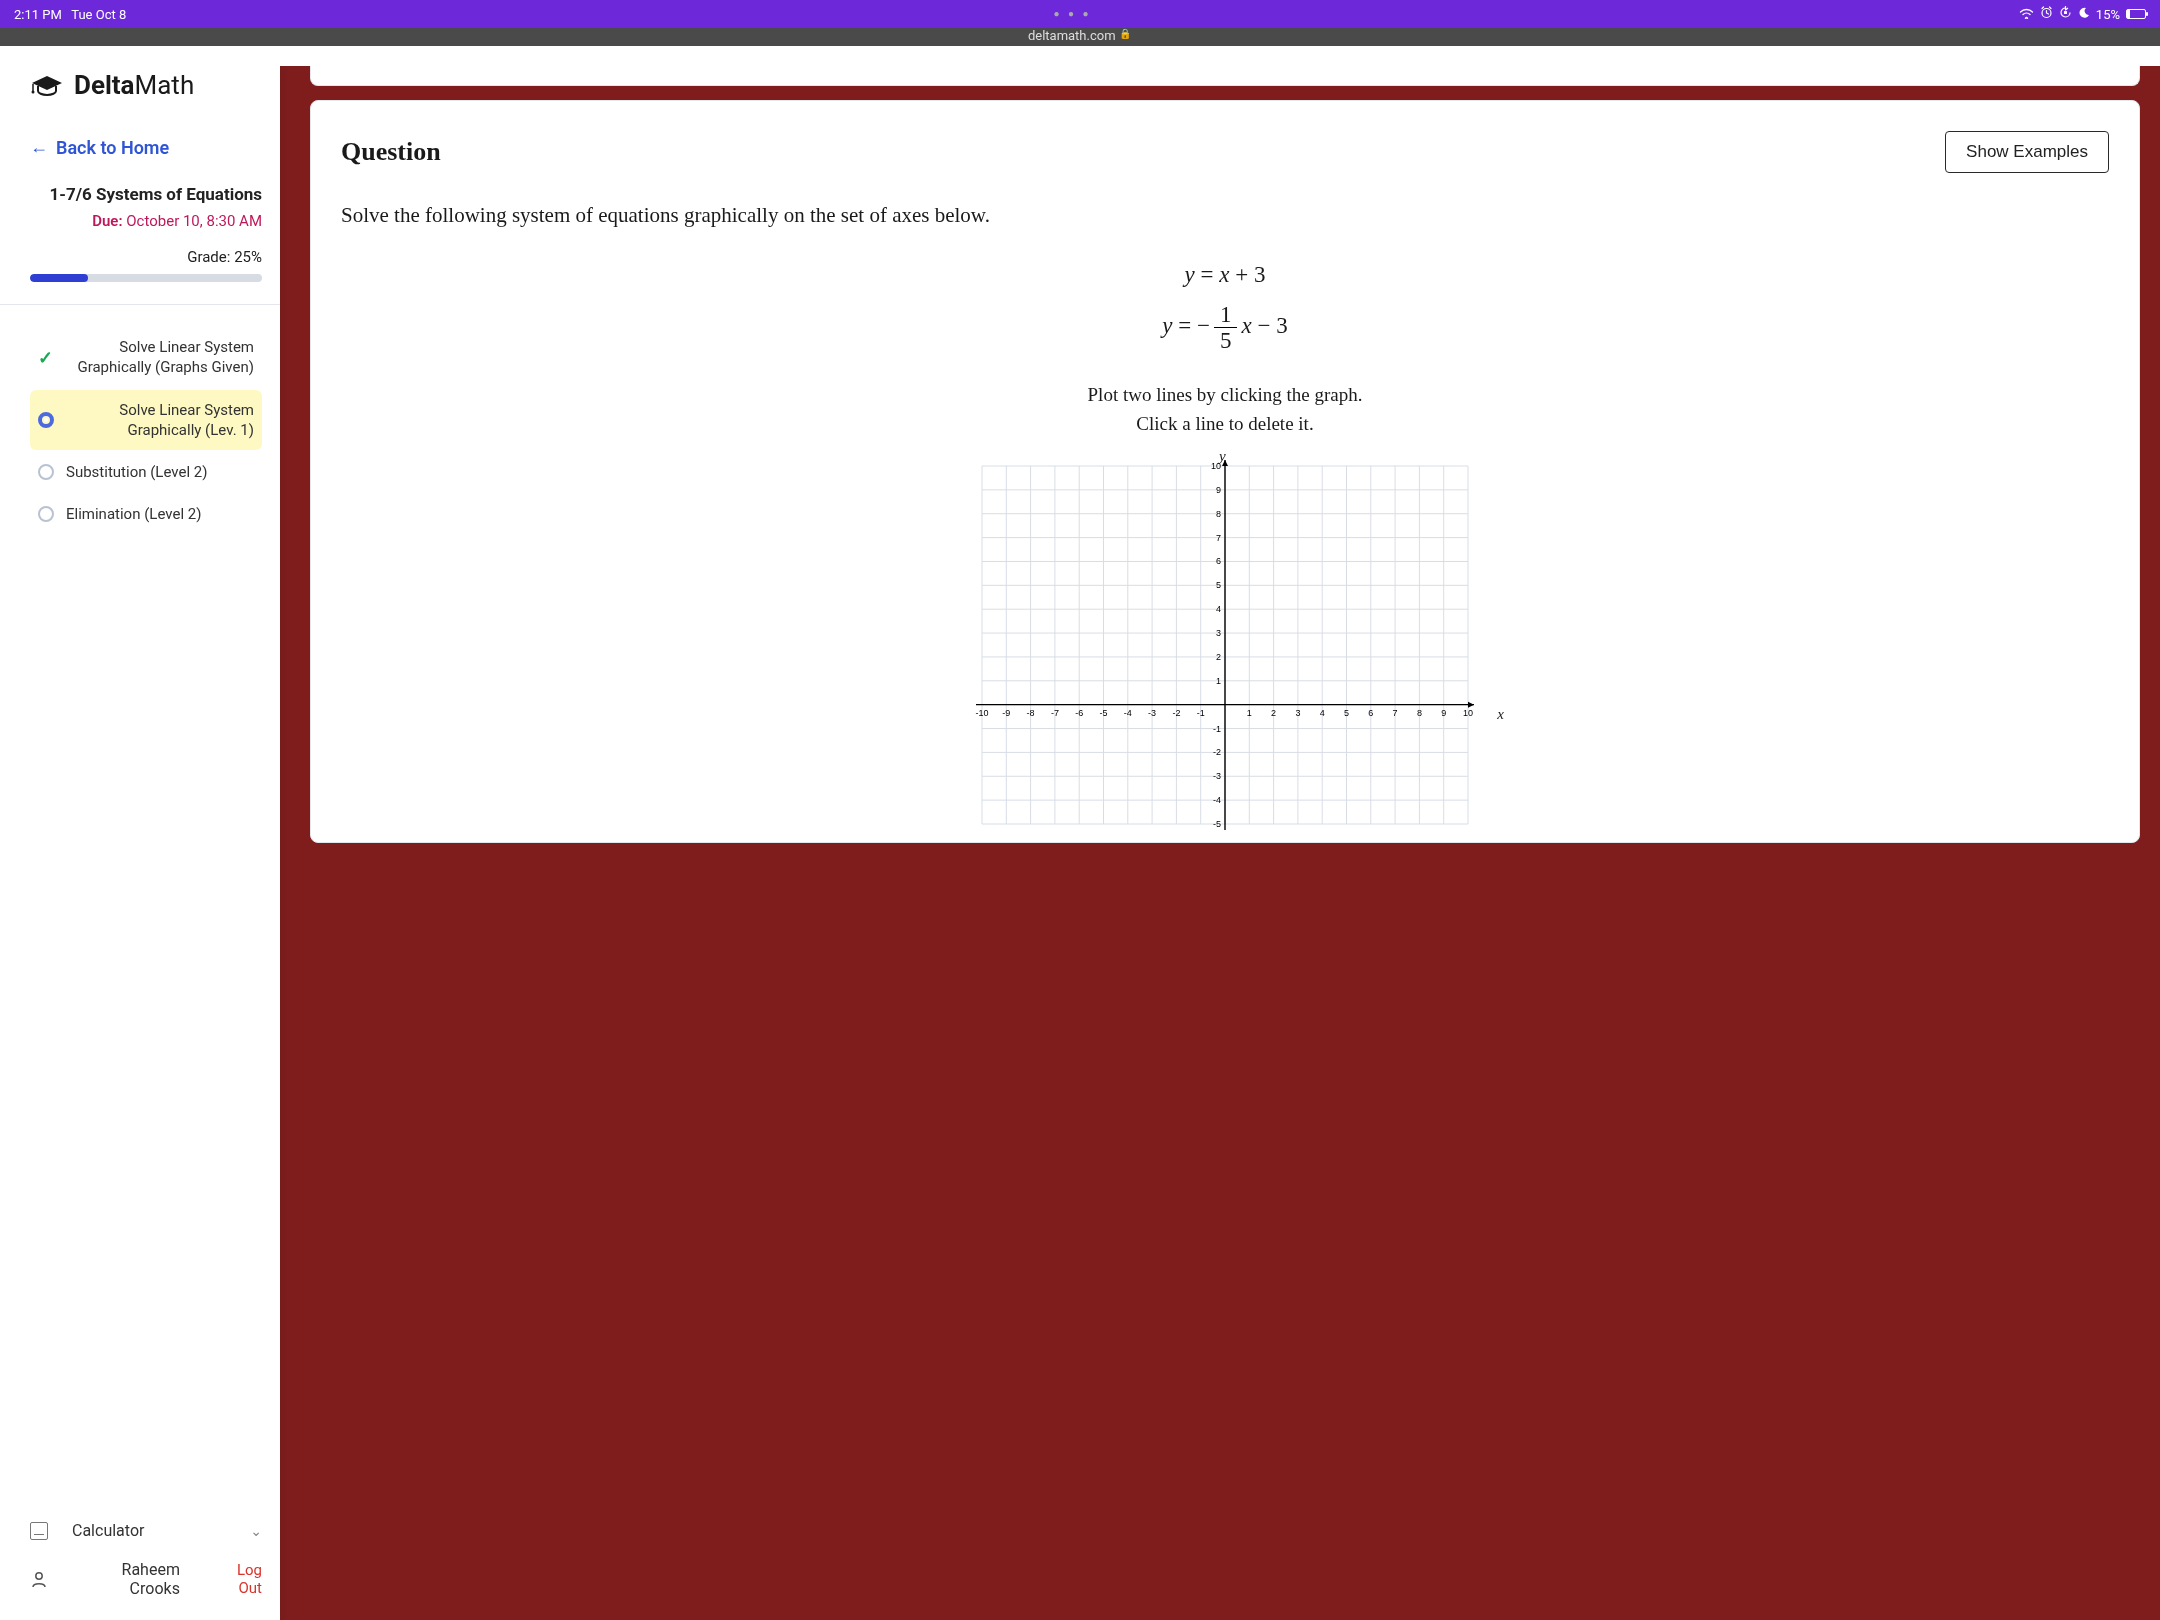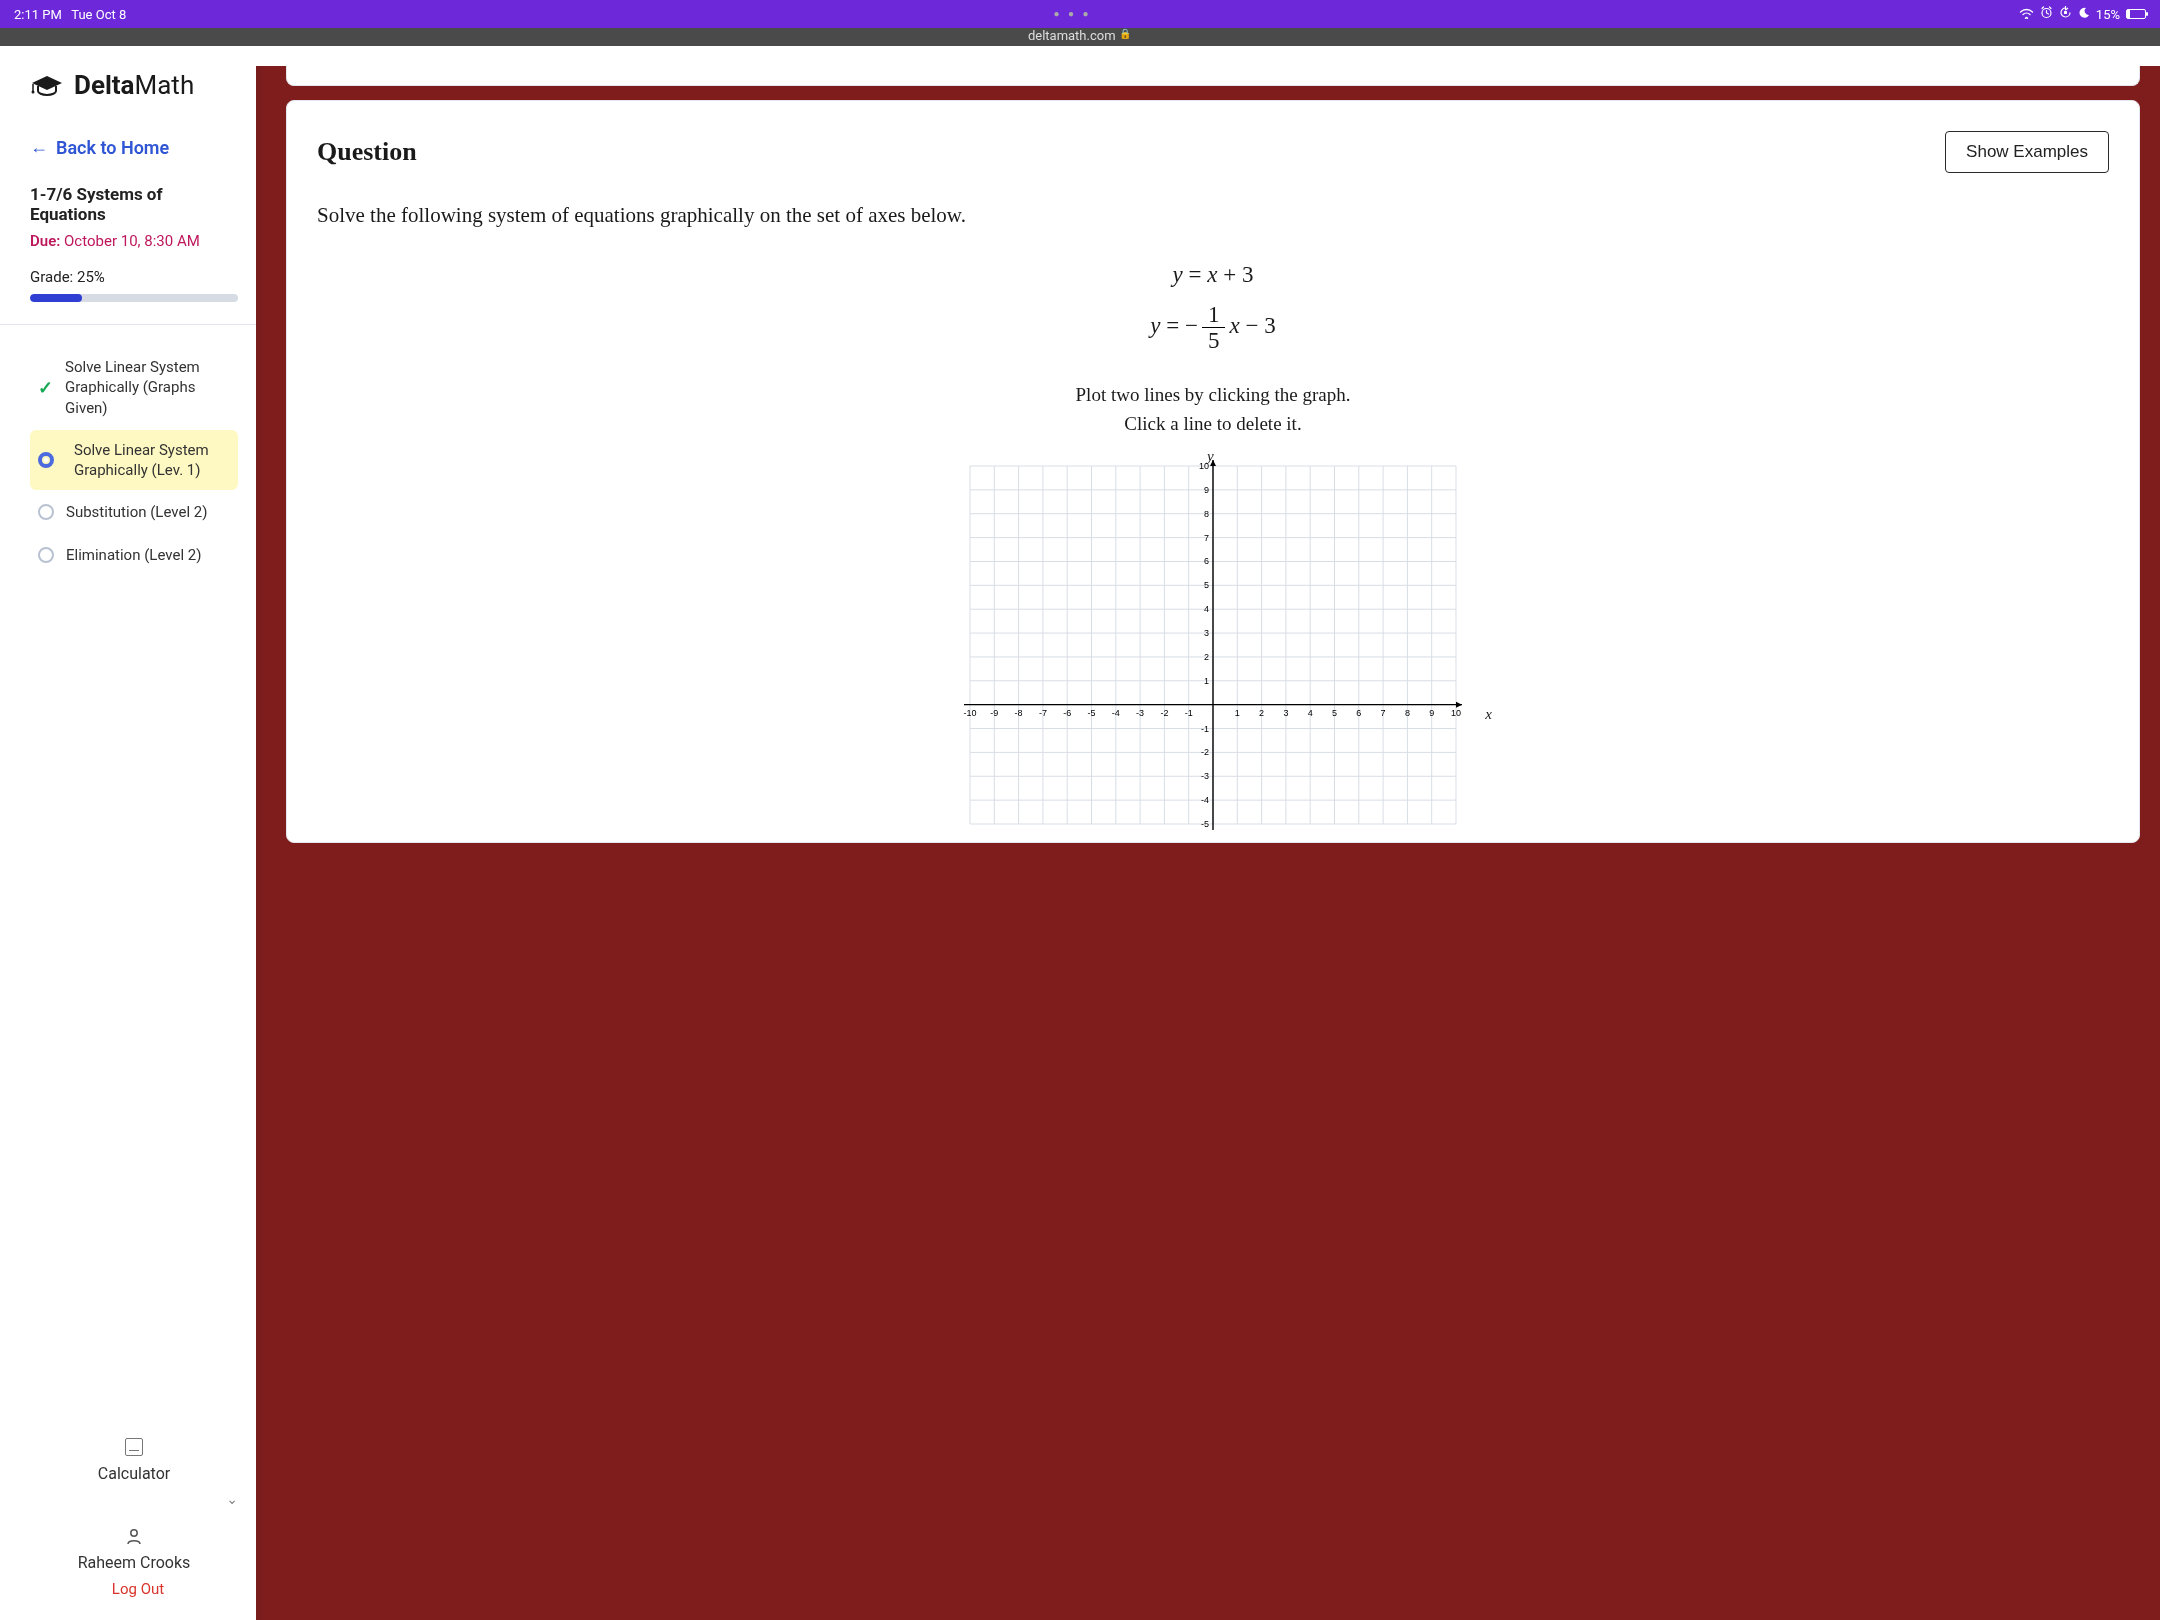--- a/index.html
+++ b/index.html
@@ -12,21 +12,21 @@
   .status-right { flex: 0 0 auto; display:flex; align-items:center; gap:6px; font-size:13px;}
   .battery-box { display:inline-block; width:20px; height:10px; border:1px solid #fff; border-radius:2px; position:relative;}
   .battery-box::after{content:"";position:absolute;right:-3px;top:2px;width:2px;height:4px;background:#fff;border-radius:1px;}
   .battery-fill{background:#fff;height:100%;width:15%;}
 
   .url-row { background:#4a4a4a; color:#ddd; height:18px; display:flex; align-items:flex-start; justify-content:center; font-size:13px;}
   .lock-dot { font-size: 10px; margin-left:4px;}
 
   .app { display: flex; height: calc(100vh - 46px); }
   
-  .sidebar { width: 256px; flex-shrink: 0; padding: 24px 18px 12px 30px; border-right: 0; background:#fff; display:flex; flex-direction:column; position:relative;}
+  .sidebar { width: 280px; flex-shrink: 0; padding: 24px 18px 12px 30px; border-right: 0; background:#fff; display:flex; flex-direction:column; position:relative;text-align:right;}
   .logo-row { display:flex; align-items:center; gap:10px; margin-bottom: 36px;}
   .logo-cap { width:34px; height:22px; position:relative;}
   .logo-text { font-size: 26px; font-weight:400; color:#1a1a1a;}
   .logo-text b { font-weight:700;}
   
   .back-link { color:#2f55d4; font-size:18px; font-weight:600; display:flex; align-items:center; gap:8px; margin-bottom: 26px; cursor:pointer;}
   .arrow-left { font-size:18px; }
   
   .assignment-title { font-size:17px; font-weight:700; color:#222; margin-bottom:8px; }
   .due-line { font-size:15px; color:#be185d; margin-bottom:18px;}
@@ -39,21 +39,21 @@
   
   .topic { display:flex; align-items:center; gap:12px; padding:10px 8px; border-radius:6px; font-size:15px; color:#333; cursor:pointer; margin-bottom:2px;}
   .topic.completed .bullet { color:#18a957; font-weight:bold; font-size:18px;}
   .topic.active { background:#fef9c3;gap:20px;}
   .topic .bullet-ring { width:16px; height:16px; border:2.5px solid #b8c2d1; border-radius:50%; flex-shrink:0;}
   .topic.active .bullet-ring { border-color:#4b6bdf; border-width:4px; width:16px; height:16px; position:relative;}
   .topic.active .bullet-ring::after{content:"";position:absolute;inset:2px;border-radius:50%;background:#fff;}
   .topic-label { line-height:1.35;}
   
   .sidebar-footer { margin-top:auto; padding-top:12px;}
-  .footer-row { display:flex; align-items:center; gap:8px; padding:10px 0; font-size:16px; color:#333; cursor:pointer;flex-direction:column;}
+  .footer-row { display:flex; align-items:center; gap:24px; padding:10px 0; font-size:16px; color:#333; cursor:pointer;}
   .calc-icon { width:18px; height:18px; border:1.5px solid #777; border-radius:2px; display:flex; align-items:flex-end; justify-content:center;}
   .calc-icon::before{content:"";width:10px;height:4px;border-top:1px solid #777;}
   .chev { margin-left:auto; color:#888; font-size:14px;}
   .user-icon { width:18px; height:18px; color:#555;}
   .logout { color:#d9342b; margin-left:8px; font-size:15px;}
 
   .main-scroll { flex:1; overflow:auto; background:#7f1d1d; position:relative;margin-top:20px;}
   .main-scroll::before{content:"";position:absolute;left:0;top:0;bottom:0;width:10px;background:linear-gradient(to right, rgba(0,0,0,0.06), transparent);}
   .card-prev { margin: 0 20px 14px 30px; height:20px; background:#fff; border-radius:0 0 8px 8px; border:1px solid #e3e6ec; border-top:none;}
   .card { margin: 0 20px 20px 30px; background:#fff; border:1px solid #e3e6ec; border-radius:8px; padding: 30px 30px 10px 30px;}

